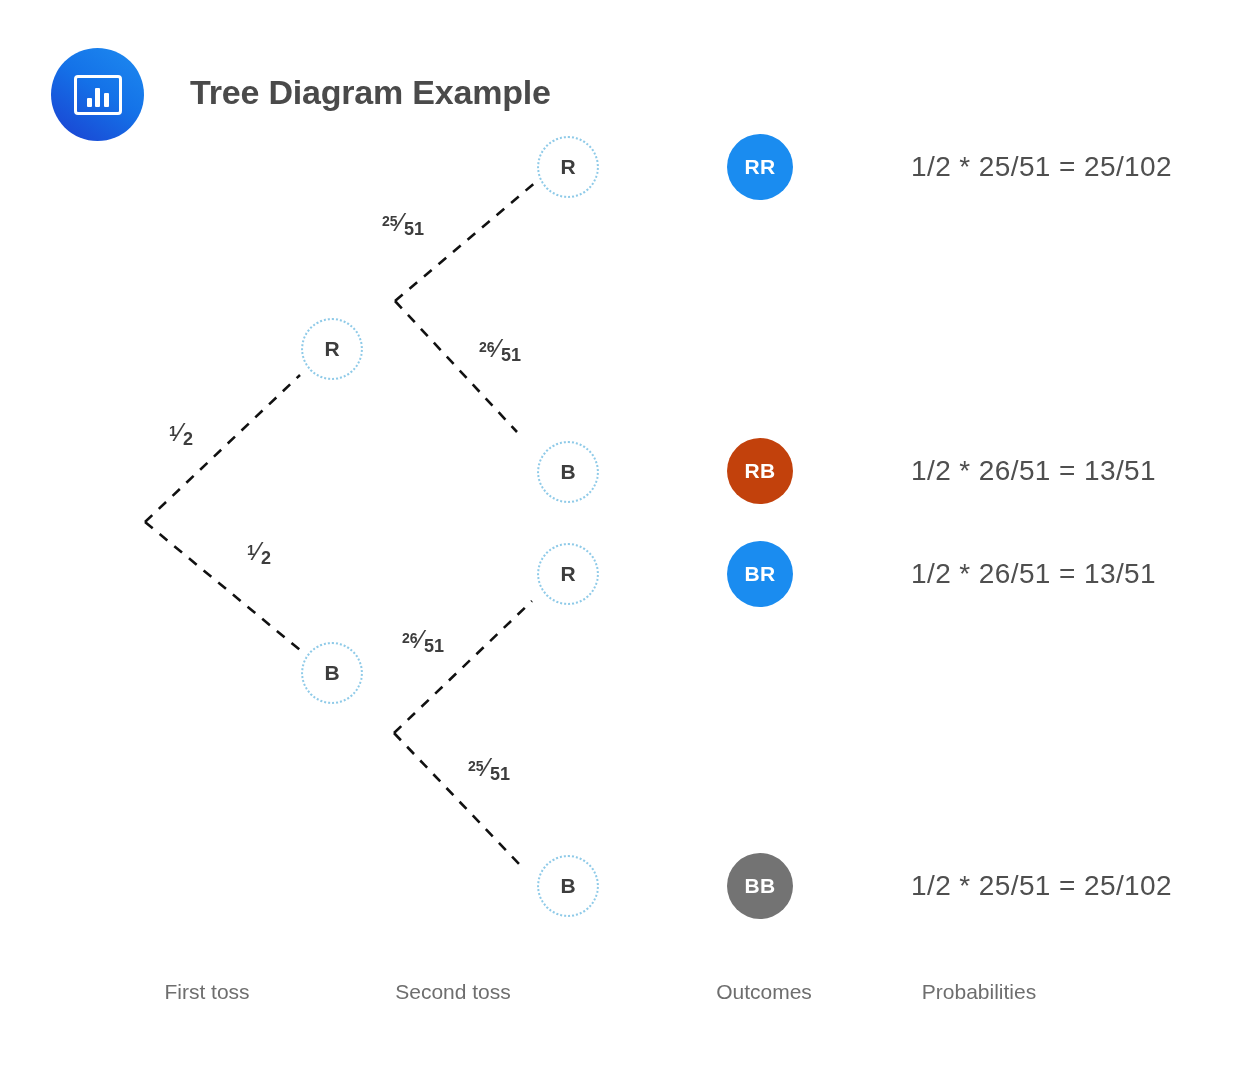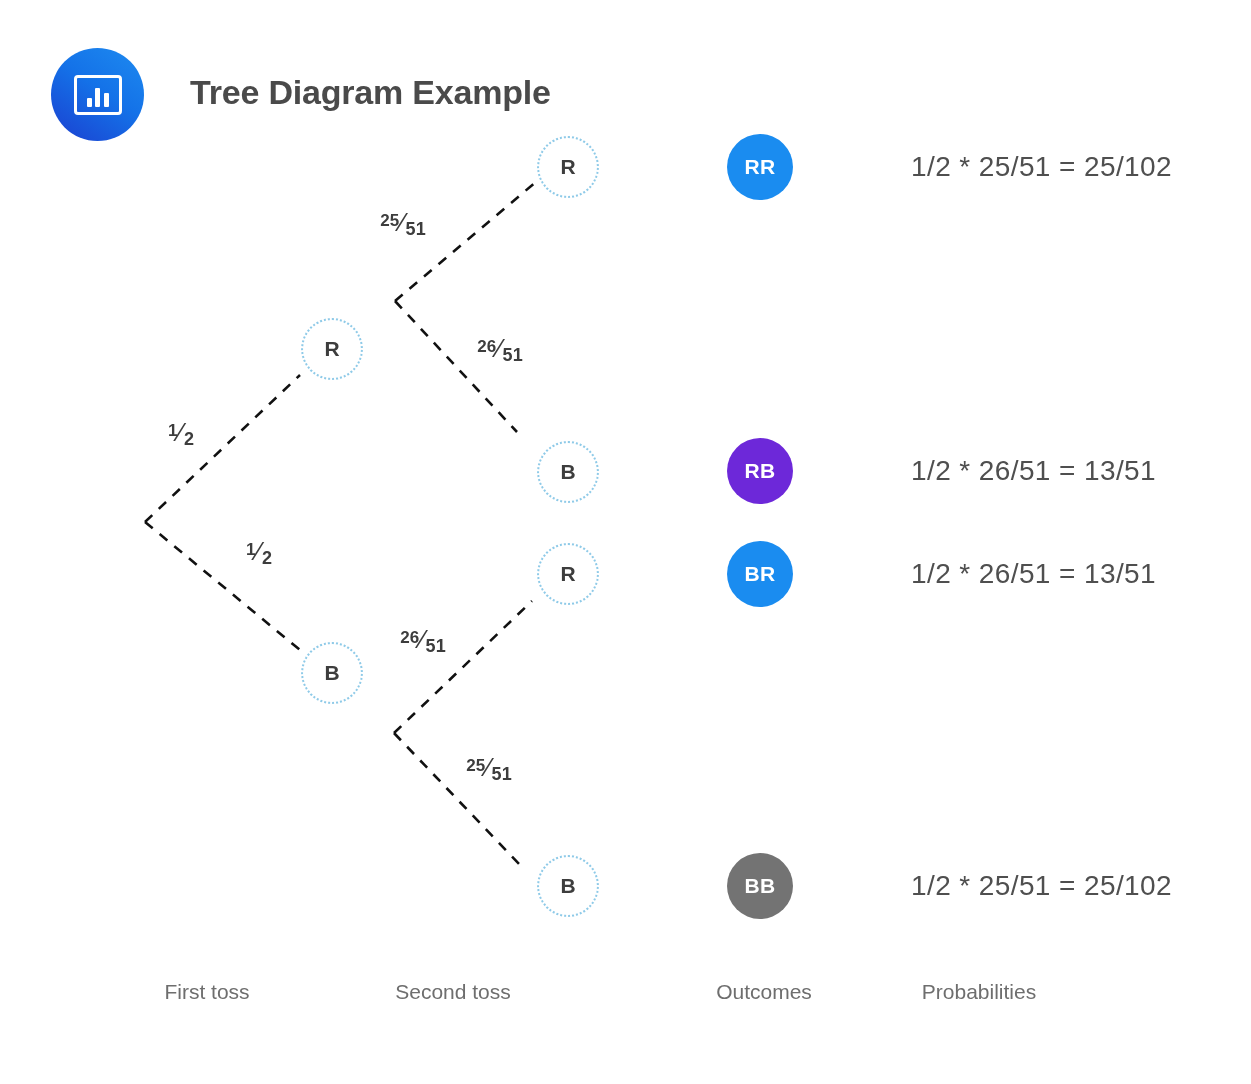--- a/index.html
+++ b/index.html
@@ -140,21 +140,21 @@
   .frac {
     position: absolute;
     transform: translate(-50%, -50%);
     font-size: 19px;
     font-weight: 700;
     color: #3d3d3d;
     white-space: nowrap;
     line-height: 1;
   }
   .frac .num {
-    font-size: 17px;
+    font-size: 14px;
     vertical-align: 5px;
   }
   .frac .sl {
     font-size: 26px;
     font-weight: 400;
     padding: 0 1px;
   }
   .frac .den {
     font-size: 18px;
     vertical-align: -4px;
@@ -209,21 +209,21 @@
     <div id="fracs-layer">
         <div class="frac" style="left: 181px; top: 433px;"><span class="num">1</span><span class="sl">⁄</span><span class="den">2</span></div>
         <div class="frac" style="left: 259px; top: 552px;"><span class="num">1</span><span class="sl">⁄</span><span class="den">2</span></div>
         <div class="frac" style="left: 403px; top: 223px;"><span class="num">25</span><span class="sl">⁄</span><span class="den">51</span></div>
         <div class="frac" style="left: 500px; top: 349px;"><span class="num">26</span><span class="sl">⁄</span><span class="den">51</span></div>
         <div class="frac" style="left: 423px; top: 640px;"><span class="num">26</span><span class="sl">⁄</span><span class="den">51</span></div>
         <div class="frac" style="left: 489px; top: 768px;"><span class="num">25</span><span class="sl">⁄</span><span class="den">51</span></div>
       </div>
     <div id="outcomes-layer">
         <div class="outcome" style="left: 760px; top: 167px; background: rgb(26, 140, 240);">RR</div>
-        <div class="outcome" style="left: 760px; top: 471px; background: #6d28d9;">RB</div>
+        <div class="outcome" style="left: 760px; top: 471px; background: #c2410c;">RB</div>
         <div class="outcome" style="left: 760px; top: 574px; background: rgb(26, 140, 240);">BR</div>
         <div class="outcome" style="left: 760px; top: 886px; background: #737373;">BB</div>
       </div>
     <div id="probs-layer">
         <div class="prob" style="left: 911px; top: 167px;">1/2 * 25/51 = 25/102</div>
         <div class="prob" style="left: 911px; top: 471px;">1/2 * 26/51 = 13/51</div>
         <div class="prob" style="left: 911px; top: 574px;">1/2 * 26/51 = 13/51</div>
         <div class="prob" style="left: 911px; top: 886px;">1/2 * 25/51 = 25/102</div>
       </div>
     <div id="collabels-layer">

